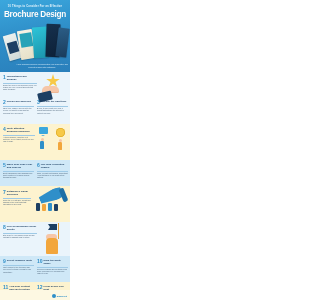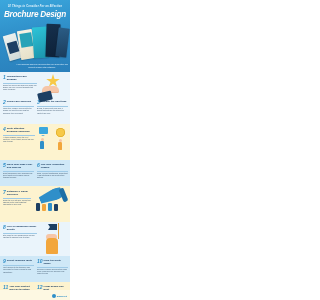--- a/index.html
+++ b/index.html
@@ -2,21 +2,21 @@
 <html><head>
 <meta charset="utf-8">
 <style>
   * { margin:0; padding:0; box-sizing:border-box; }
   html,body { width:72px; height:300px; }
   body {
     font-family:"Liberation Sans", sans-serif;
     background:#ffffff;
     overflow:hidden;
   }
-  .page { position:relative; width:70px; height:300px; overflow:hidden;font-style:italic; }
+  .page { position:relative; width:70px; height:300px; overflow:hidden; }
 
   
   .header {
     position:relative; height:72px; width:100%;
     background:linear-gradient(170deg,#3ba7dd 0%,#2f8fc9 45%,#2a7fbb 100%);
     overflow:hidden;
   }
   .hdr-eyebrow {
     position:absolute; top:5px; left:0; width:100%;
     text-align:center; font-size:2.6px; letter-spacing:.18px;

